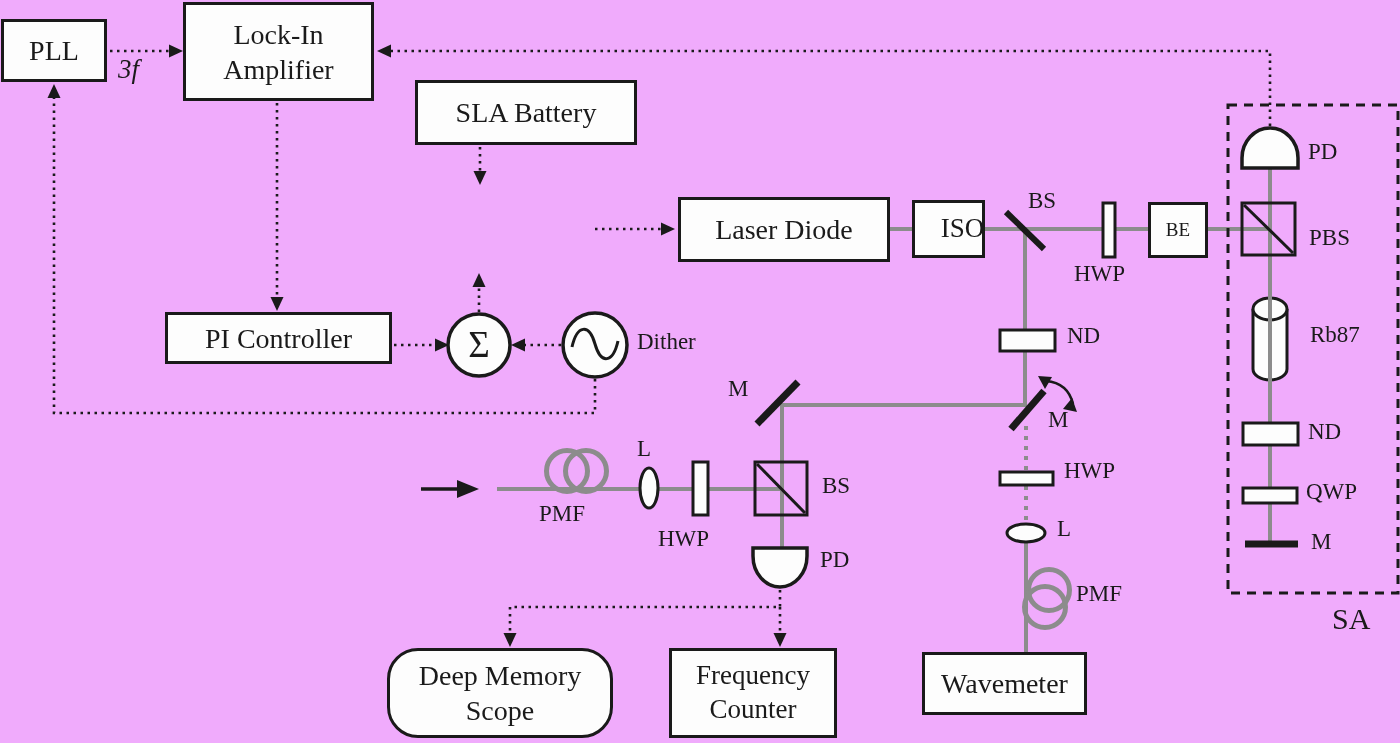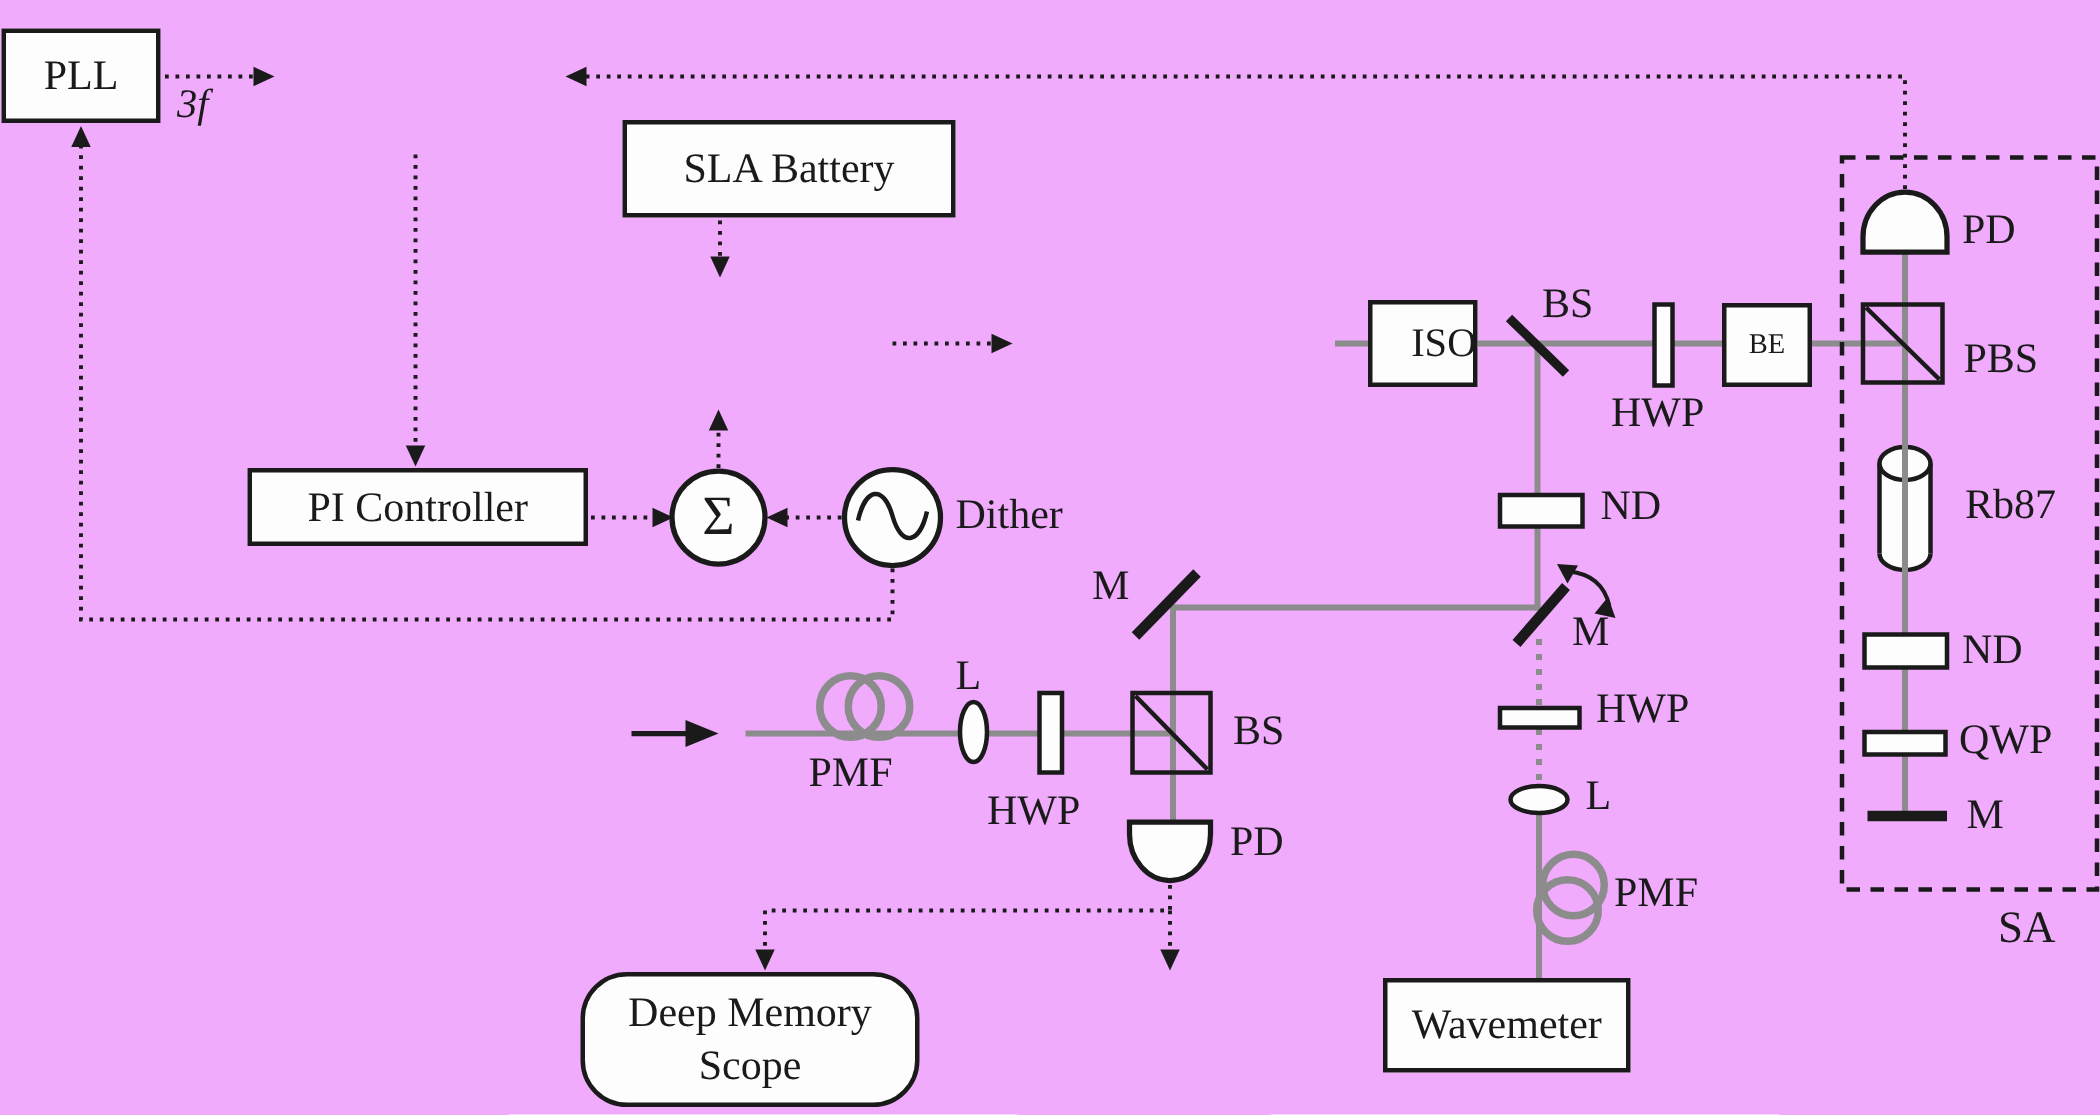--- a/index.html
+++ b/index.html
@@ -7,21 +7,21 @@
     position:relative;width:1400px;height:743px;background:#f0abfc;
     font-family:"Liberation Serif","DejaVu Serif",serif;color:#1a1a1a;overflow:hidden;
   }
   #diagram-svg{position:absolute;left:0;top:0;width:1400px;height:743px;}
   .box{
     position:absolute;box-sizing:border-box;border:3px solid #1a1a1a;background:#fdfdfd;
     display:flex;align-items:center;justify-content:center;text-align:center;
     font-size:28px;line-height:1.25;color:#1a1a1a;
   }
   .lbl{
-    position:absolute;font-size:28px;line-height:1;color:#1a1a1a;white-space:nowrap;
+    position:absolute;font-size:23px;line-height:1;color:#1a1a1a;white-space:nowrap;
   }
   .lbl.italic{font-style:italic;}
   .sigma{
     position:absolute;left:461px;top:326px;width:36px;text-align:center;
     font-size:37px;line-height:1;color:#1a1a1a;
   }
 </style>
 </head>
 <body>
 
@@ -129,25 +129,28 @@
       <polygon points="479,273 472.5,287 485.5,287"></polygon>
       <polygon points="480,185 473.5,171 486.5,171"></polygon>
       <polygon points="675,229 661,222.5 661,235.5"></polygon>
       <polygon points="54,84 47.5,98 60.5,98"></polygon>
       <polygon points="510,647 503.5,633 516.5,633"></polygon>
       <polygon points="780,647 773.5,633 786.5,633"></polygon>
     </g>
   </svg>
 
   <div class="box" style="left:1px;top:19px;width:106px;height:63px;">PLL</div>
+  <div class="box" style="left:183px;top:2px;width:191px;height:99px;">Lock-In Amplifier</div>
   <div class="box" style="left:415px;top:80px;width:222px;height:65px;">SLA Battery</div>
   <div class="box" style="left:165px;top:312px;width:227px;height:52px;">PI Controller</div>
+  <div class="box" style="left:678px;top:197px;width:212px;height:65px;">Laser Diode</div>
   <div class="box" style="left:912px;top:200px;width:73px;height:58px;font-size:27px;padding-left:28px;">ISO</div>
   <div class="box" style="left:1148px;top:202px;width:60px;height:56px;font-size:19px;">BE</div>
   <div class="box" style="left:387px;top:648px;width:226px;height:90px;border-radius:31px;">Deep Memory Scope</div>
+  <div class="box" style="left:669px;top:648px;width:168px;height:90px;font-size:27px;">Frequency Counter</div>
   <div class="box" style="left:922px;top:652px;width:165px;height:63px;">Wavemeter</div>
 
   <span class="sigma">Σ</span>
   <span class="lbl italic" style="left:118px;top:56px;font-size:27px;">3f</span>
   <span class="lbl" style="left:637px;top:330px;">Dither</span>
 
   <span class="lbl" style="left:1028px;top:189px;">BS</span>
   <span class="lbl" style="left:1074px;top:262px;">HWP</span>
   <span class="lbl" style="left:1067px;top:324px;">ND</span>
   <span class="lbl" style="left:728px;top:377px;">M</span>

